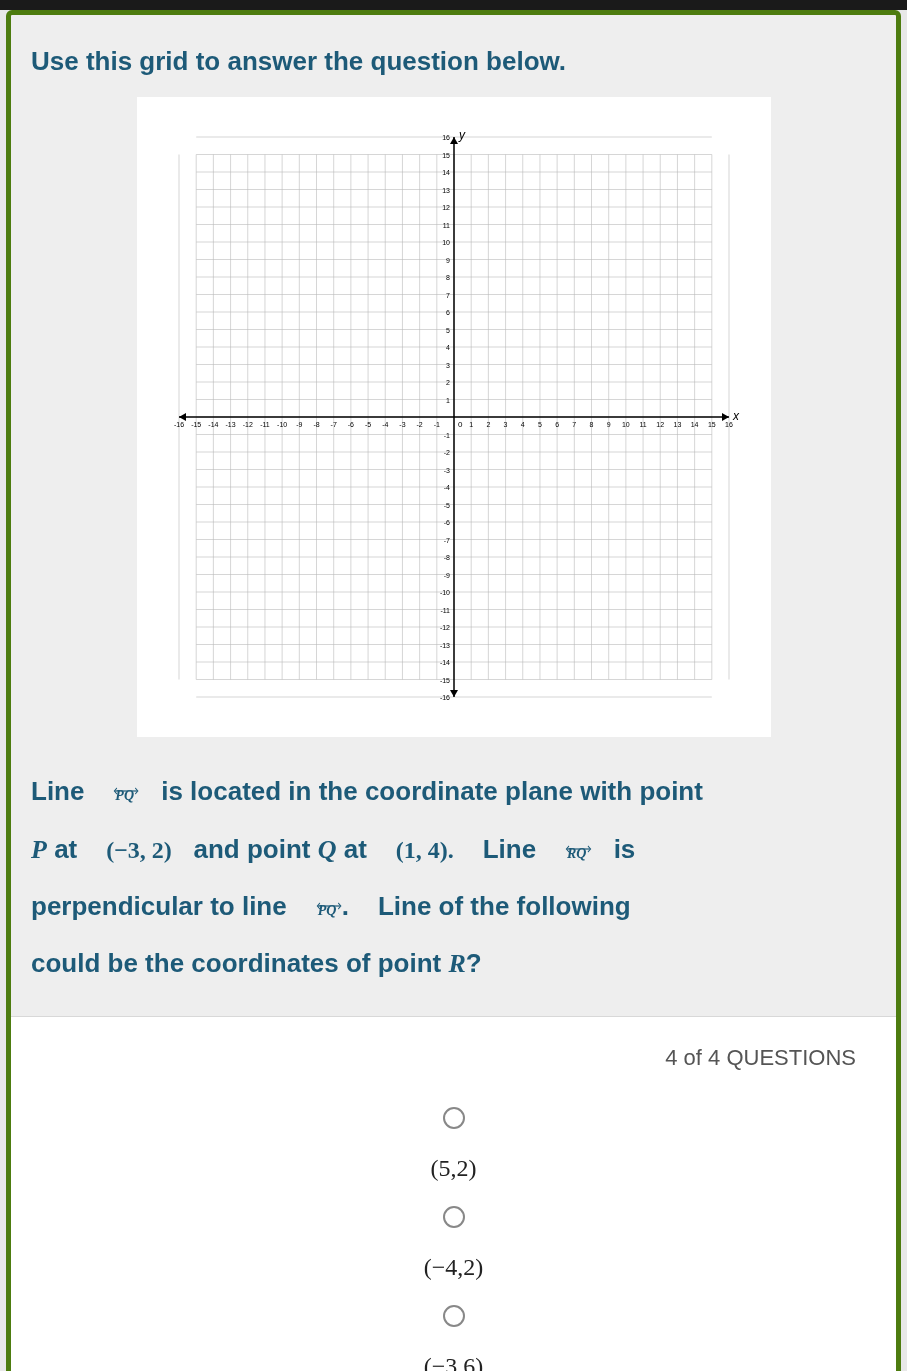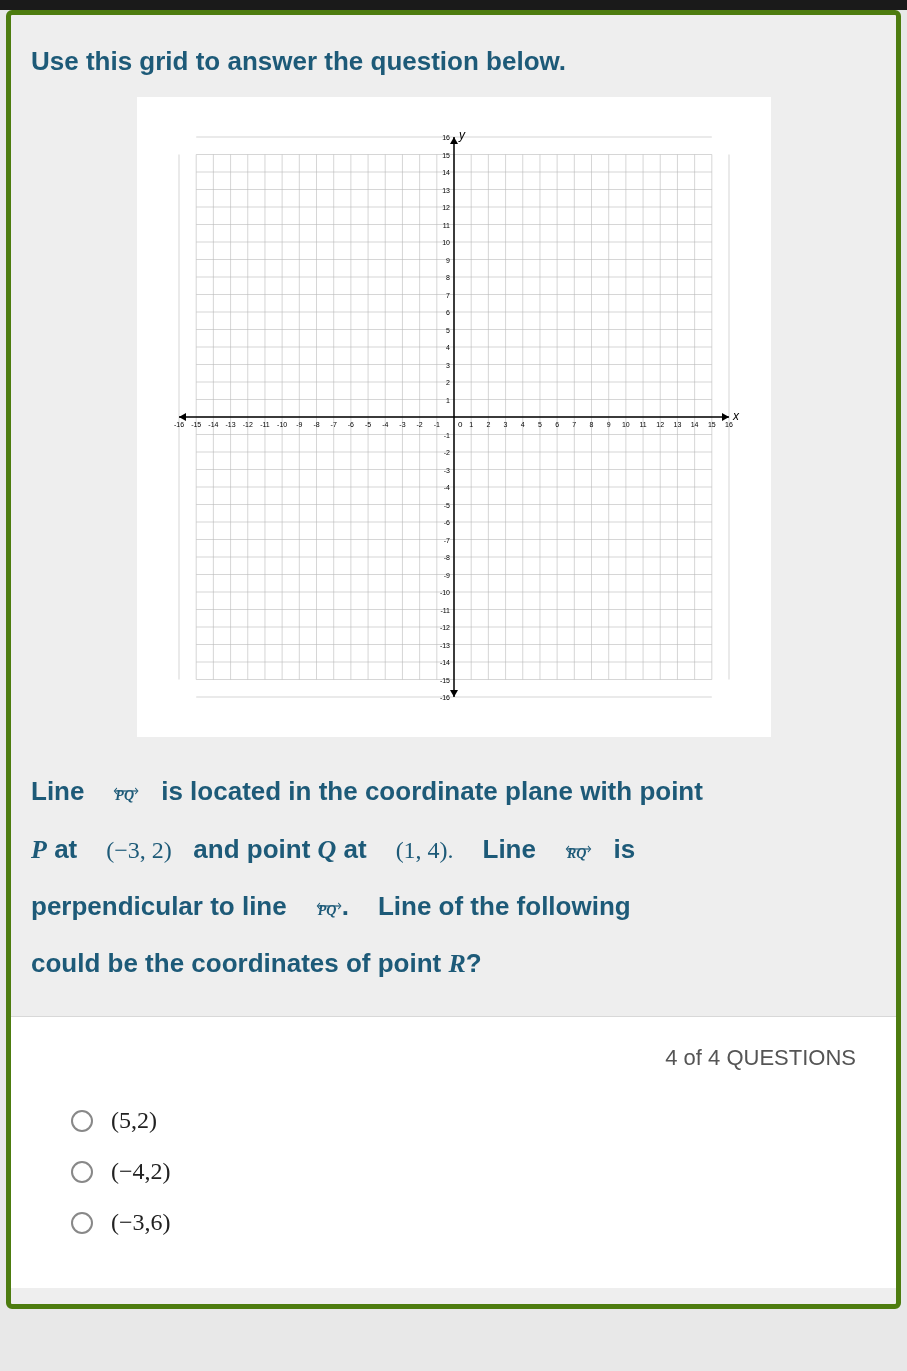--- a/index.html
+++ b/index.html
@@ -53,40 +53,41 @@
     font-size: 14px;
   }
   .line-notation svg.arrow {
     position: absolute;
     top: -2px;
     left: 0;
     width: 100%;
     height: 10px;
   }
   .pt-italic { font-style: italic; font-family: 'Times New Roman', serif; }
-  .coord { font-family: 'Times New Roman', serif; font-size: 24px; font-weight: normal; }
+  .coord { font-family: 'Times New Roman', serif; font-size: 24px; font-weight: bold; }
   .answers-section {
     background: #fff;
     margin: 24px -20px 16px -20px;
     border-top: 1px solid #d8d8d8;
     padding: 28px 30px 40px 30px;
     position: relative;
   }
   .progress {
     text-align: right;
     color: #555;
     font-size: 22px;
     margin-bottom: 24px;
     padding-right: 10px;
   }
   .option {
     display: flex;
     align-items: center;
-    gap: 18px;
+    gap: 26px;
     padding: 12px 30px;
+    flex-direction: column;
   }
   .radio {
     width: 22px;
     height: 22px;
     border: 2px solid #888;
     border-radius: 50%;
     flex-shrink: 0;
     cursor: pointer;
   }
   .opt-label {

